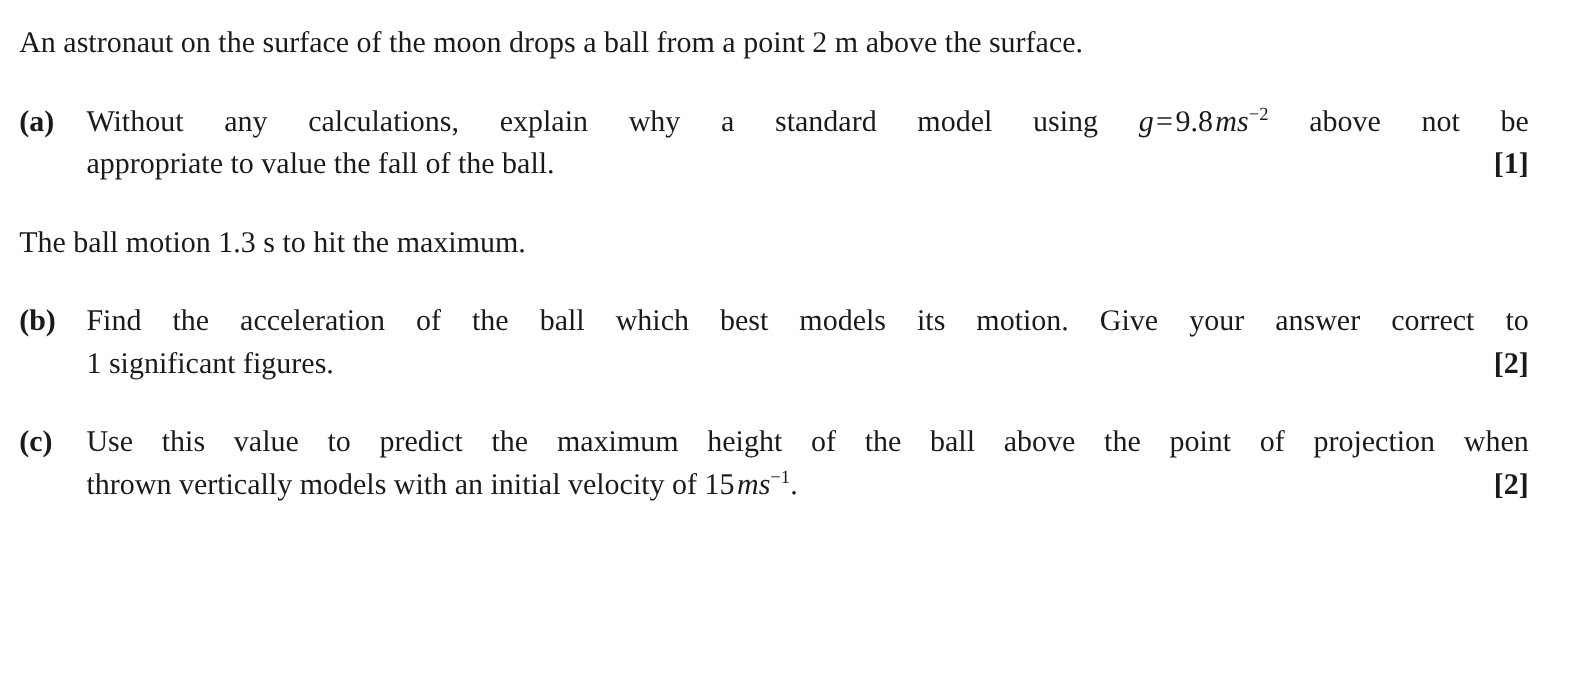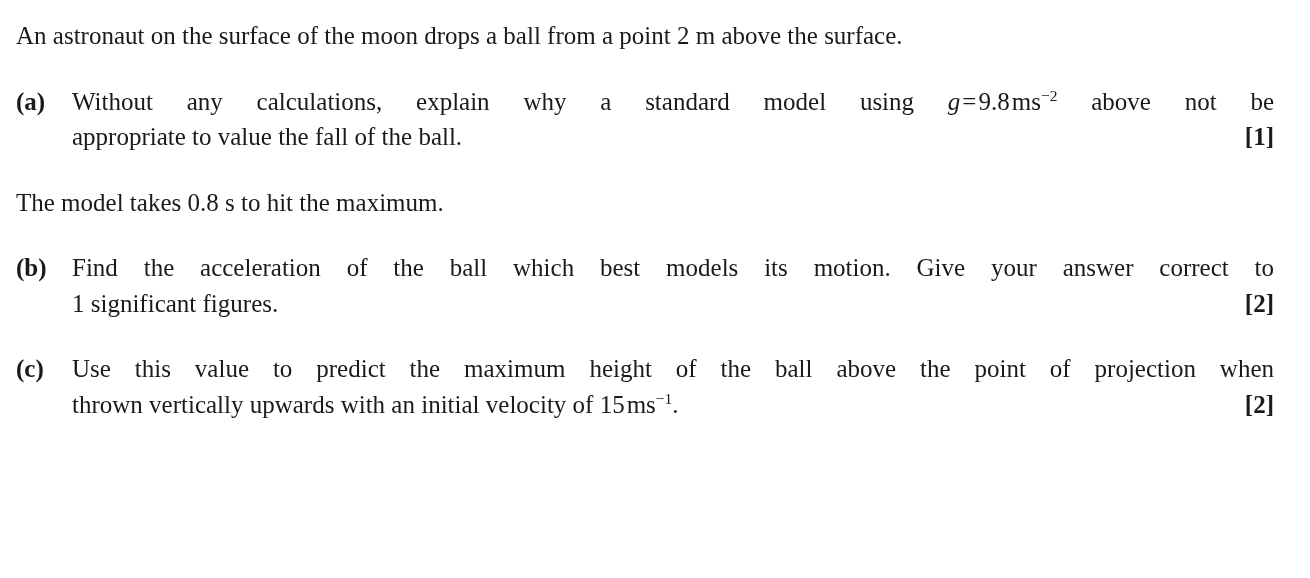--- a/index.html
+++ b/index.html
@@ -58,52 +58,52 @@
   .nowrap { white-space: nowrap; }
   .mathi {
     font-style: italic;
   }
   sup.exp {
     font-size: 0.62em;
     vertical-align: super;
     line-height: 0;
   }
   .eqspace { padding: 0 2px; }
-  .unit { padding-left: 2px; }
+  .unit { padding-left: 2px; font-style: italic; }
 </style>
 </head>
 <body>
 
 <div class="page">
 
   <p class="stem">
     <span>An astronaut on the surface of the moon drops a ball from a point </span><span class="nowrap">2 m</span><span> above the surface.</span>
   </p>
 
   <div class="qitem">
     <div class="qlabel">(a)</div>
     <div class="qbody">
       <div class="line-just"><span>Without any calculations, explain why a standard model using </span><span class="nowrap"><span class="mathi">g</span><span class="eqspace">=</span><span>9.8</span><span class="unit">ms</span><sup class="exp">−2</sup></span><span> above not be</span></div>
       <div><span class="marks">[1]</span><span>appropriate to value the fall of the ball.</span></div>
     </div>
   </div>
 
   <p class="para">
-    <span>The model takes </span><span class="nowrap">0.8 s</span><span> to hit the maximum.</span>
+    <span>The ball motion </span><span class="nowrap">1.3 s</span><span> to hit the maximum.</span>
   </p>
 
   <div class="qitem">
     <div class="qlabel">(b)</div>
     <div class="qbody">
       <div class="line-just">Find the acceleration of the ball which best models its motion. Give your answer correct to</div>
       <div><span class="marks">[2]</span><span>1 significant figures.</span></div>
     </div>
   </div>
 
   <div class="qitem">
     <div class="qlabel">(c)</div>
     <div class="qbody">
       <div class="line-just">Use this value to predict the maximum height of the ball above the point of projection when</div>
-      <div><span class="marks">[2]</span><span>thrown vertically upwards with an initial velocity of </span><span class="nowrap"><span>15</span><span class="unit">ms</span><sup class="exp">−1</sup></span><span>.</span></div>
+      <div><span class="marks">[2]</span><span>thrown vertically models with an initial velocity of </span><span class="nowrap"><span>15</span><span class="unit">ms</span><sup class="exp">−1</sup></span><span>.</span></div>
     </div>
   </div>
 
 </div>
 
 </body></html>

